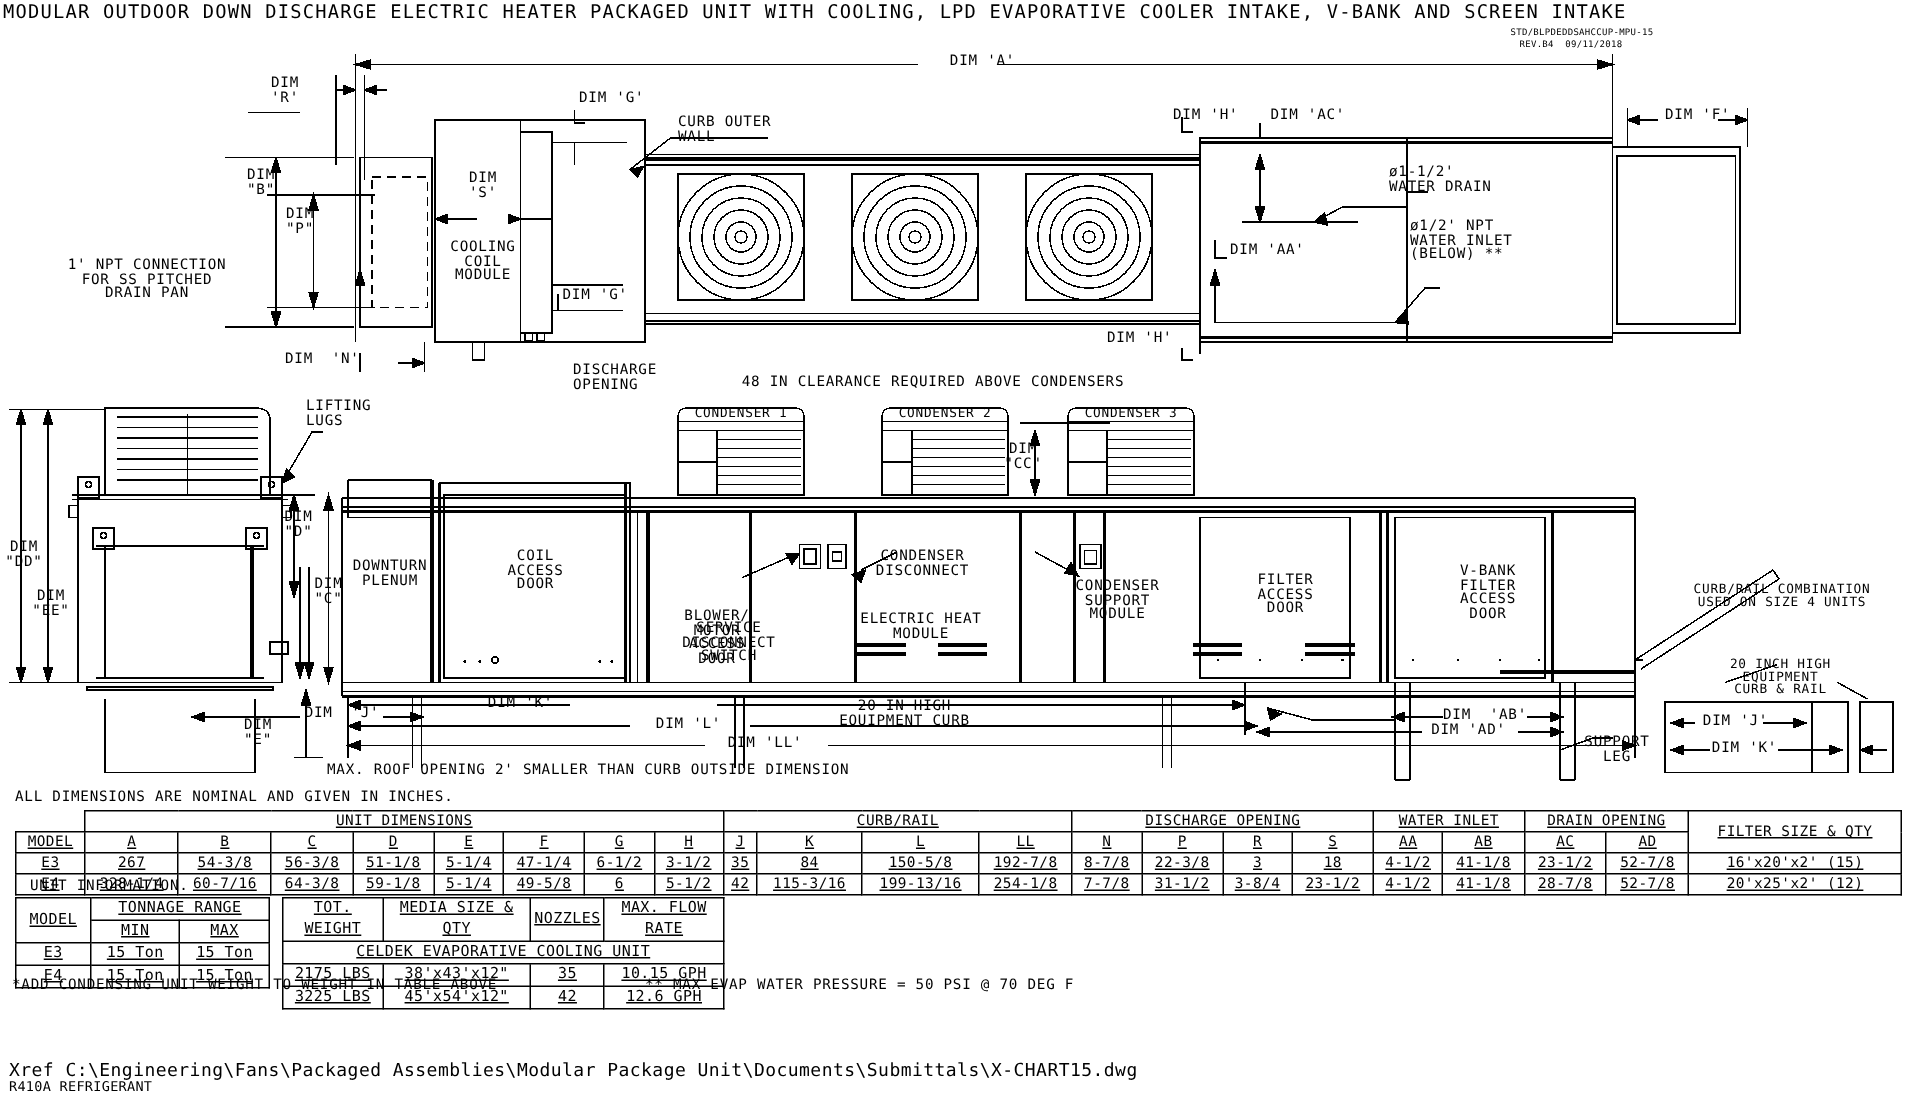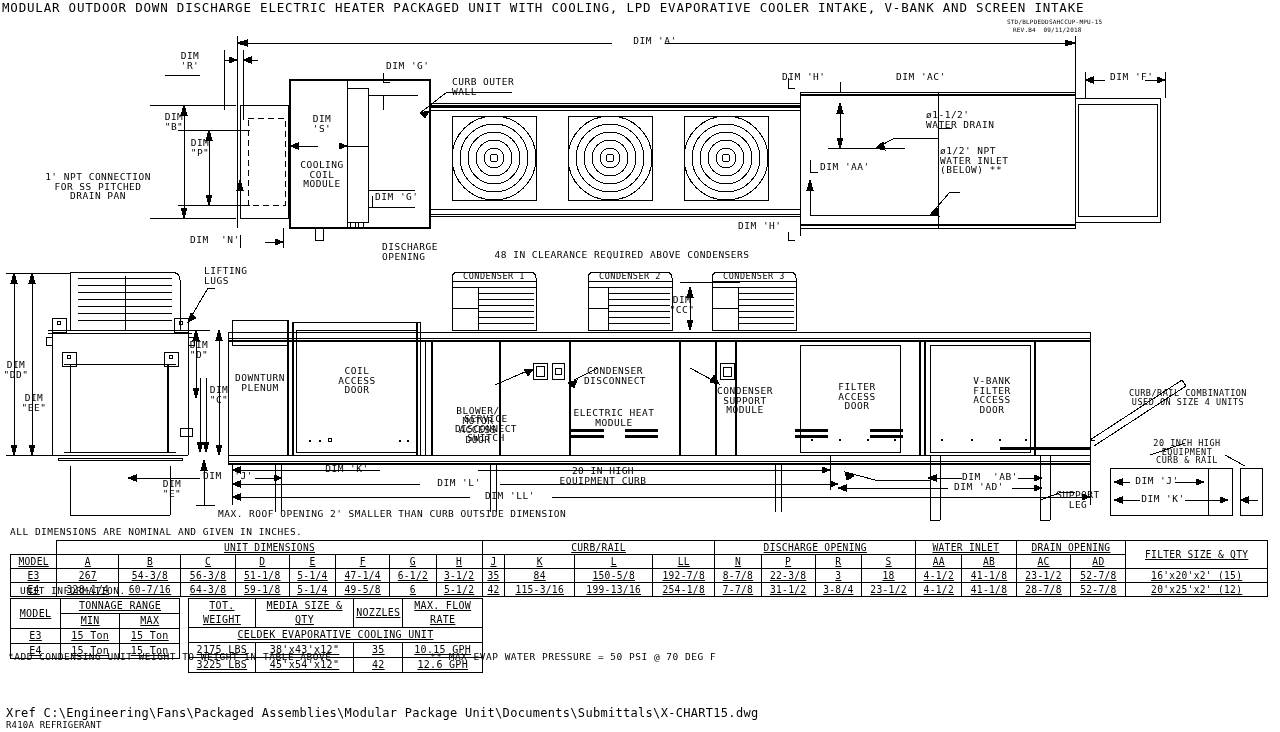--- a/index.html
+++ b/index.html
@@ -464,21 +464,21 @@
 <div class="t note" style="top:192px;left:375px;">DIM 'G'</div>
 <div class="t note" style="top:235px;left:190px;">DIM  'N'</div>
 <div class="t note" style="top:77px;left:452px;">CURB OUTER
 WALL</div>
 <div class="t note ctr" style="top:172px;left:98px;">1' NPT CONNECTION
 FOR SS PITCHED
 DRAIN PAN</div>
 <div class="t note" style="top:242px;left:382px;">DISCHARGE
 OPENING</div>
 <div class="t note" style="top:72px;left:782px;">DIM 'H'</div>
-<div class="t note" style="top:72px;left:896px;text-align:right;">DIM 'AC'</div>
+<div class="t note" style="top:72px;left:847px;text-align:right;">DIM 'AC'</div>
 <div class="t note" style="top:162px;left:820px;">DIM 'AA'</div>
 <div class="t note" style="top:221px;left:738px;">DIM 'H'</div>
 <div class="t note" style="top:110px;left:926px;">ø1-1/2'
 WATER DRAIN</div>
 <div class="t note" style="top:146px;left:940px;">ø1/2' NPT
 WATER INLET
 (BELOW) **</div>
 <div class="t note" style="top:72px;left:1110px;">DIM 'F'</div>
 
 <div class="t note ctr" style="top:250px;left:622px;">48 IN CLEARANCE REQUIRED ABOVE CONDENSERS</div>

